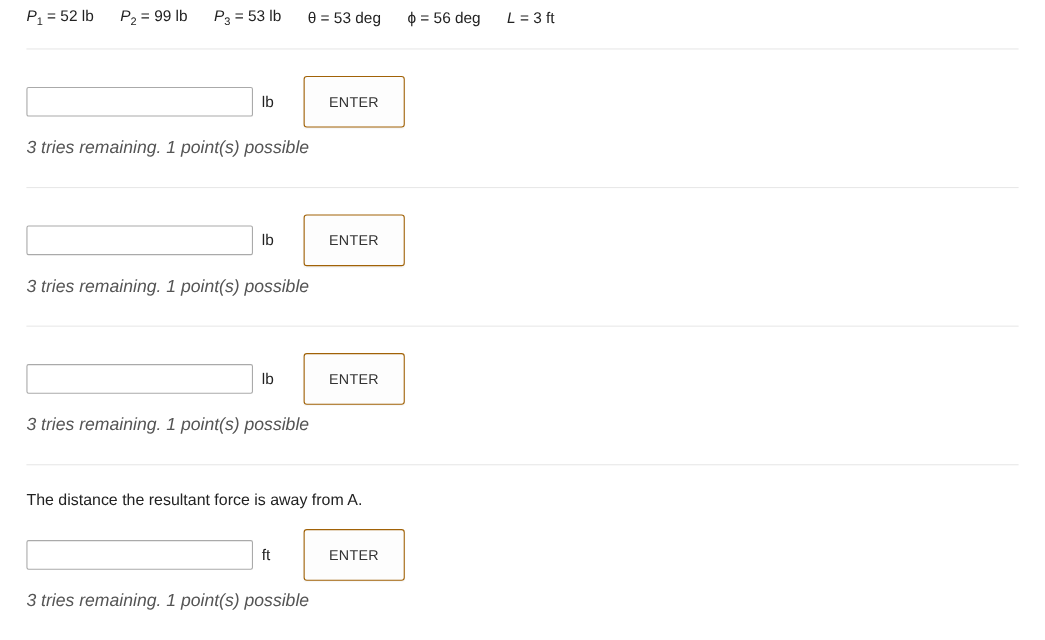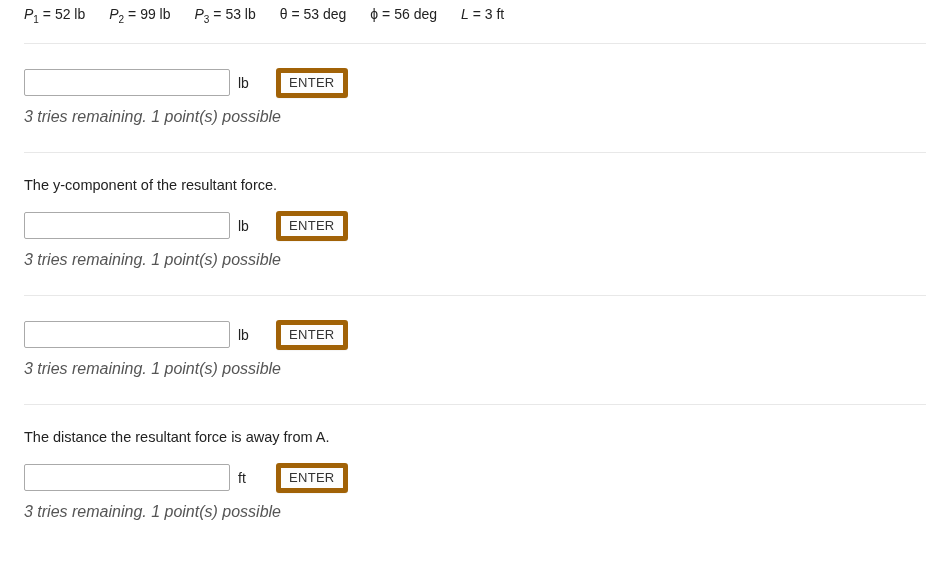--- a/index.html
+++ b/index.html
@@ -1,18 +1,19 @@
 <!DOCTYPE html>
 <html><head>
   <meta charset="utf-8">
   <style>
     * {
       margin: 0;
       padding: 0;
       box-sizing: border-box;
+      align-items: center;
     }
     body {
       font-family: "Helvetica Neue", Helvetica, Arial, sans-serif;
       font-size: 14px;
       color: #333;
       background: #fff;
       width: 950px;
       padding: 6px 0 0 0;
     }
     .parameters {
@@ -60,27 +61,27 @@
       padding: 2px 6px;
       font-size: 13px;
       background: #fff;
     }
     .unit {
       font-size: 14px;
       color: #222;
       min-width: 18px;
     }
     .enter-btn {
-      height: 30px;
-      padding: 0 8px;
+      height: 47px;
+      padding: 0 22px;
       font-size: 13px;
       letter-spacing: 0.3px;
       color: #333;
       background: #fdfdfd;
-      border: 5px solid #a16207;
+      border: 1px solid #a16207;
       border-radius: 3px;
       cursor: pointer;
       box-shadow: 0 1px 1px rgba(0,0,0,0.04);
       margin-left: 12px;
     }
     .tries {
       font-size: 16px;
       font-style: italic;
       color: #555;
     }
@@ -122,21 +123,20 @@
     <input type="text" class="answer-input" style="">
     <span class="unit">lb</span>
     <button class="enter-btn">ENTER</button>
   </div>
   <div class="tries">3 tries remaining. 1 point(s) possible</div>
 </div>
 
 <hr class="divider">
 
 <div class="question-block">
-  <div class="prompt">The y-component of the resultant force.</div>
   <div class="answer-row">
     <input type="text" class="answer-input" style="">
     <span class="unit">lb</span>
     <button class="enter-btn">ENTER</button>
   </div>
   <div class="tries">3 tries remaining. 1 point(s) possible</div>
 </div>
 
 <hr class="divider">
 

